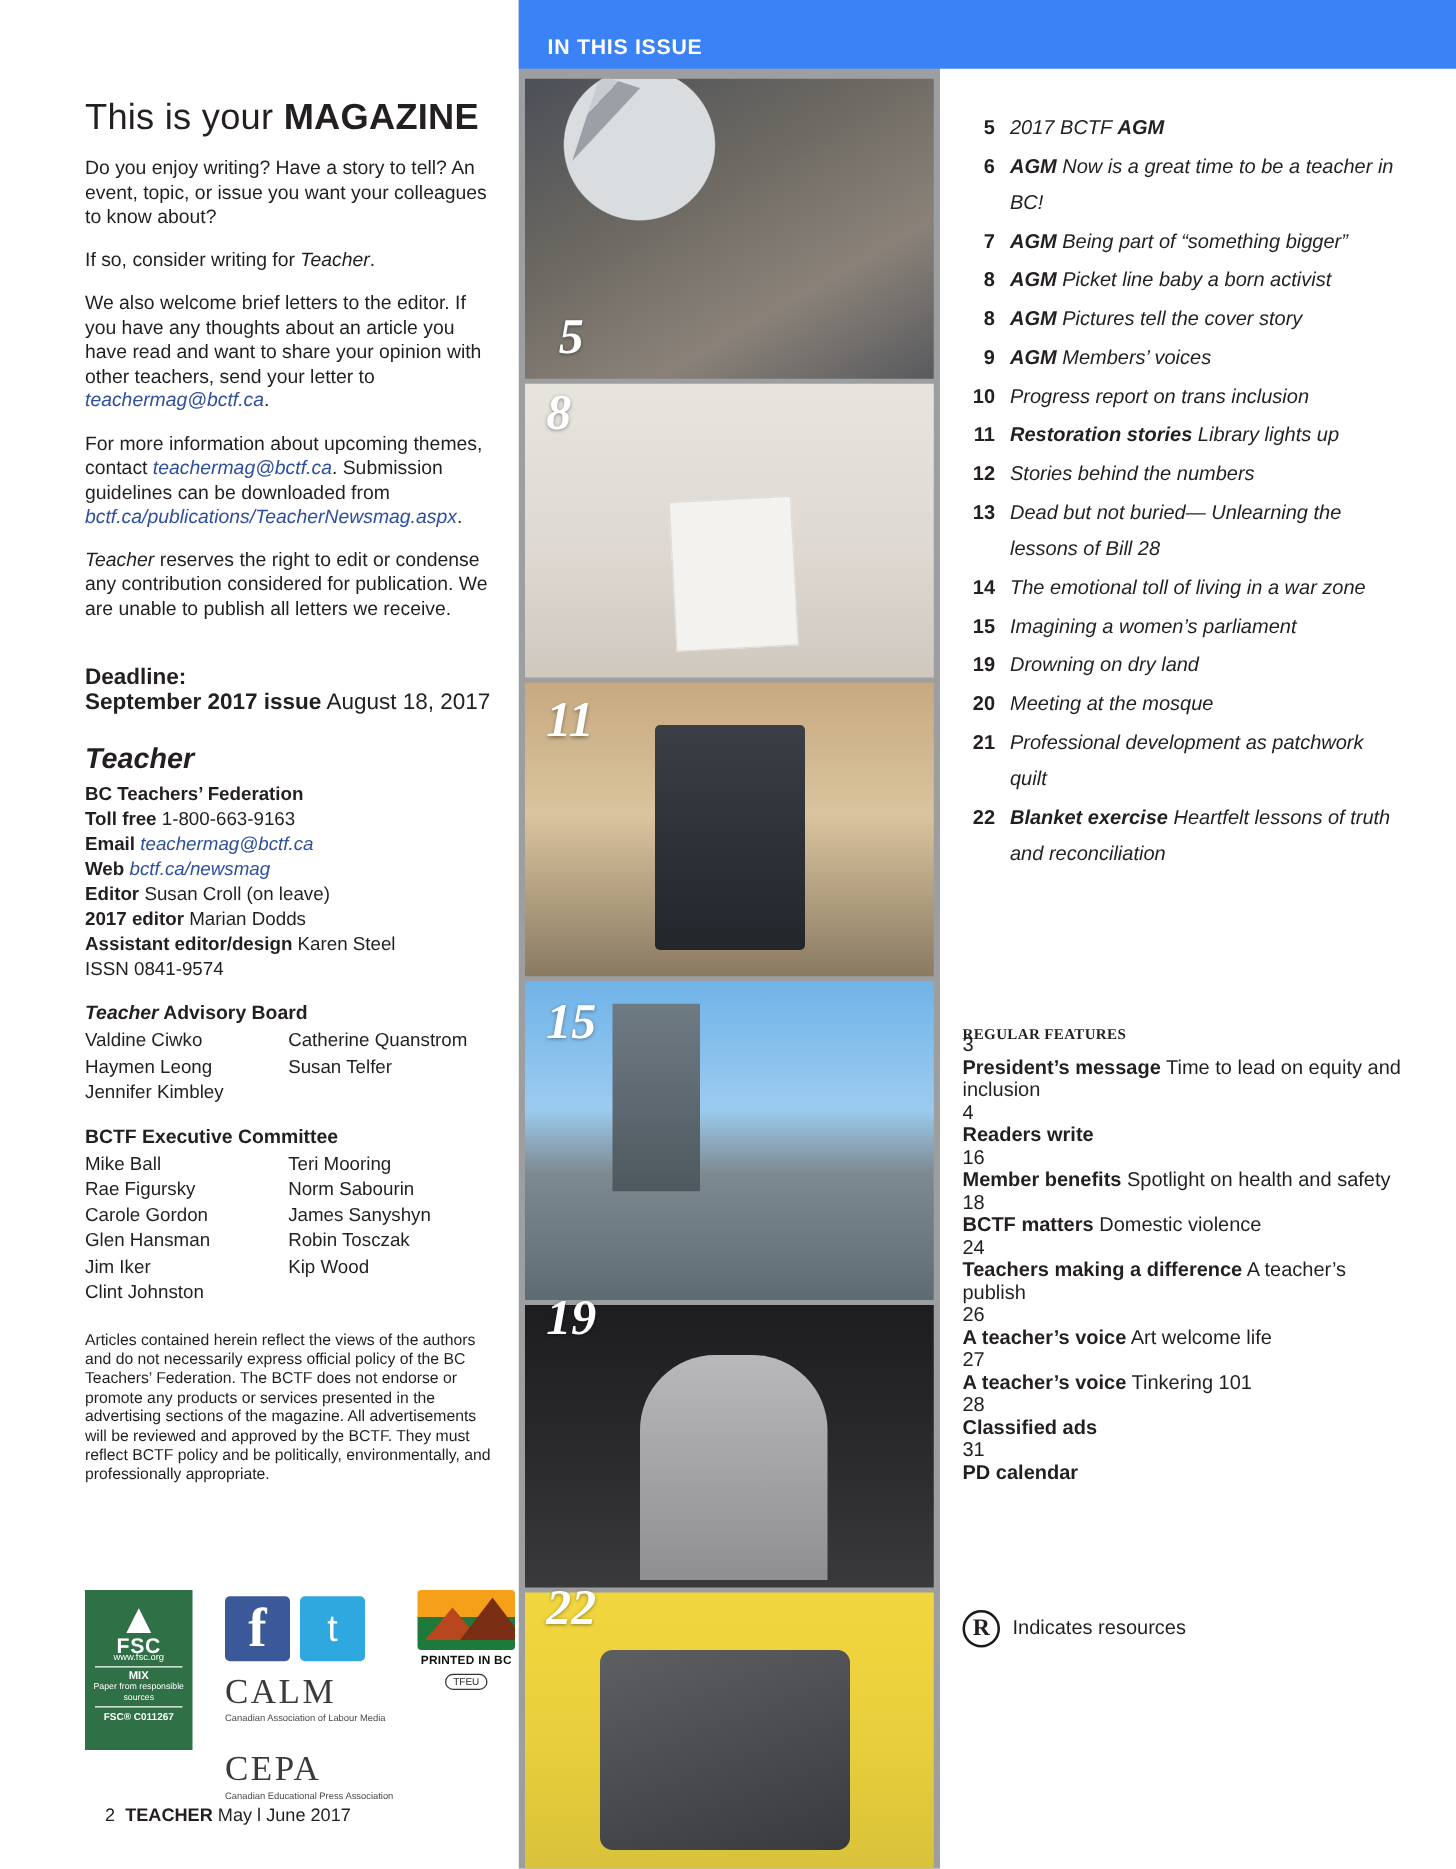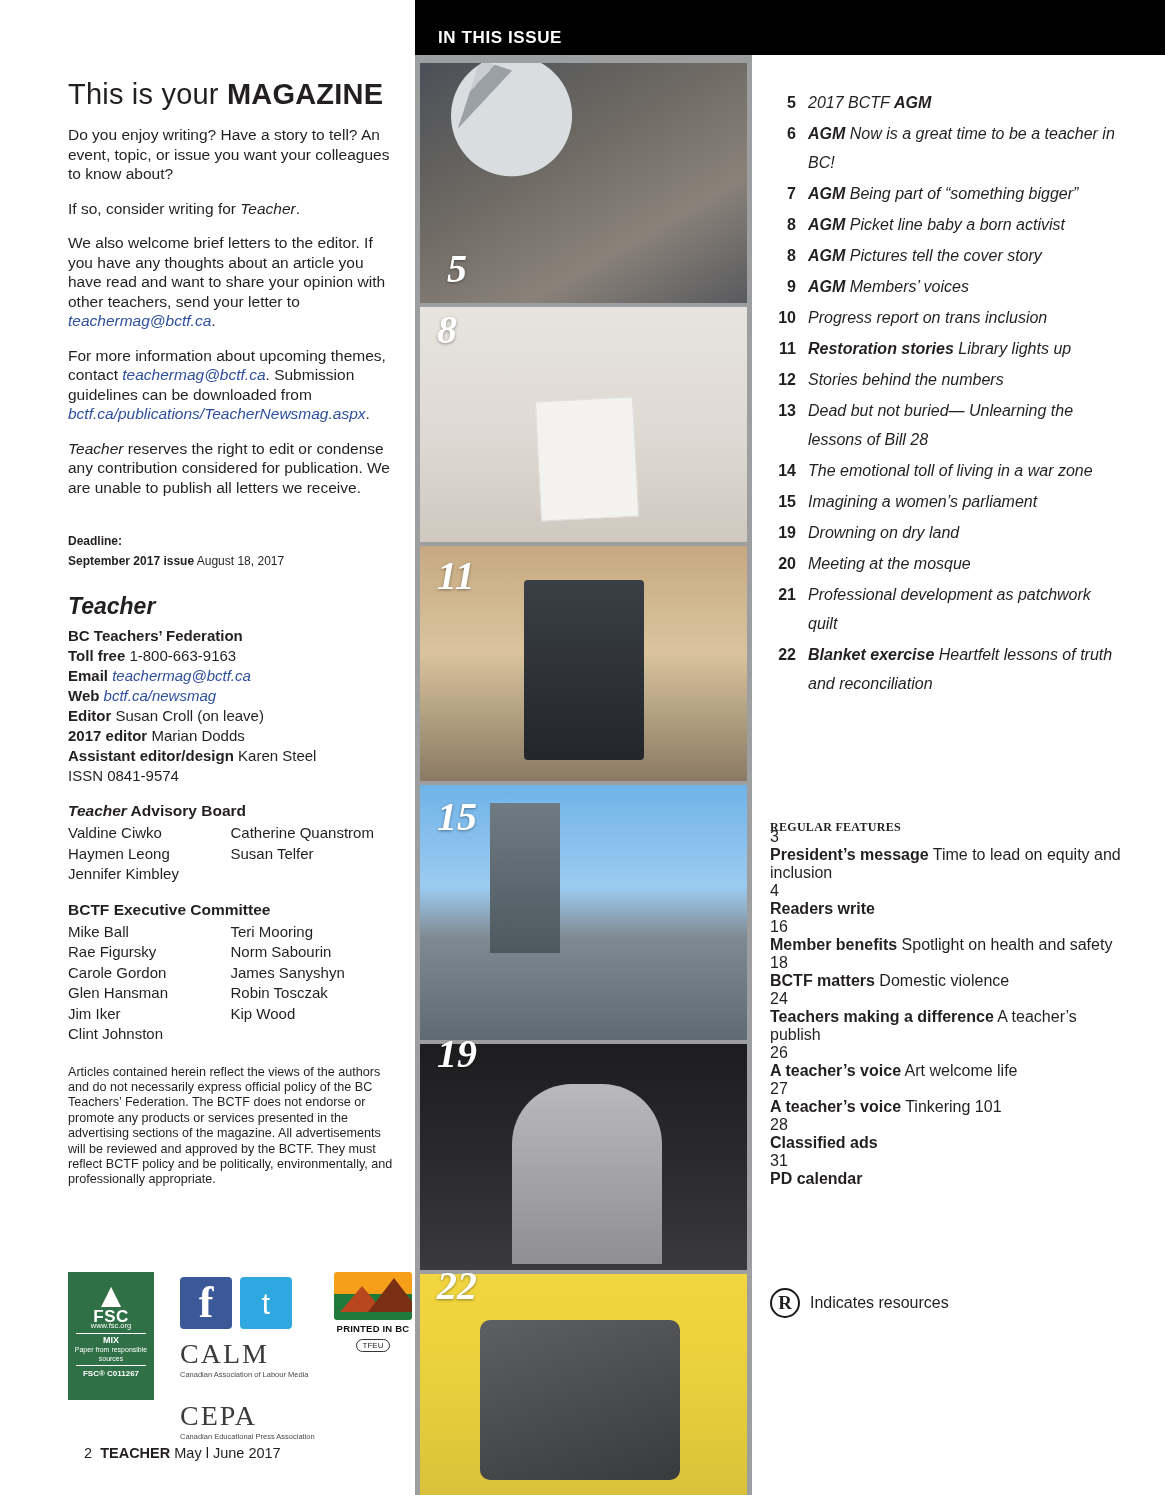--- a/index.html
+++ b/index.html
@@ -21,21 +21,21 @@
   }
   h1.magazine-title {
     font-size: 29px; font-weight: 400; margin:0 0 14px 0; letter-spacing:0.2px;
   }
   h1.magazine-title b { font-weight:700; }
   .left-col p {
     font-size: 15.5px; line-height: 19.5px; margin: 0 0 15px 0;
   }
   .left-col a, .linktext { color:#2d4f9e; }
   .italic { font-style: italic; }
-  .deadline { font-weight:700; font-size:12px; line-height:19.5px; margin-bottom:18px;margin-top:35px;}
+  .deadline { font-weight:700; font-size:18px; line-height:19.5px; margin-bottom:18px;margin-top:35px;}
   .deadline .reg { font-weight:400; }
   h2.teacher-head {
     font-size: 23px; font-style: italic; font-weight:700; margin: 22px 0 6px 0;
   }
   .contact-line { font-size:15px; line-height:20px; }
   .contact-line .lbl { font-weight:700; }
   .contact-line .lnk { color:#2d4f9e; font-style:italic; }
   .sec-head { font-weight:700; font-size:15.5px; margin:16px 0 3px 0; }
   .sec-head .ital { font-style:italic; }
   .two-col-names { display:flex; font-size:15px; line-height:20.5px; }
@@ -127,21 +127,21 @@
           linear-gradient(180deg,#1d1d1f 0%,#2b2b2e 55%,#3a3a3d 100%); }
   .p19:after{content:""; position:absolute; left:92px;top:40px;width:150px;height:180px;
           background:linear-gradient(180deg,#b9b9bb,#8f8f92); border-radius:60px 60px 0 0;}
   .p22 { top:1274px; height:221px; background:
           linear-gradient(180deg,#f2d63f 0%,#e9cf3c 50%,#d9c23a 100%); }
   .p22:after{content:""; position:absolute; left:60px;top:46px;width:200px;height:160px;
           background:linear-gradient(160deg,#5e5f63,#393a3e); border-radius:10px;}
 
   
   .header-band {
-    position:absolute; left:415px; top:0; width:750px; height:55px; background:#000000;
+    position:absolute; left:415px; top:0; width:750px; height:55px; background:#3b82f6;
   }
   .header-band .label {
     position:absolute; left:23px; top:28px; color:#fff; font-size:17px; font-weight:700;
     letter-spacing:0.6px;
   }
   .toc { position:absolute; left:770px; top:88px; width:350px; }
   .toc .row { display:flex; margin-bottom:2px; }
   .toc .pg { width:38px; text-align:right; padding-right:12px; font-weight:700; font-size:16px; line-height:29px; flex:none;}
   .toc .txt { font-size:16px; line-height:29px;font-style:italic; }
   .toc .txt b { font-weight:700; }

